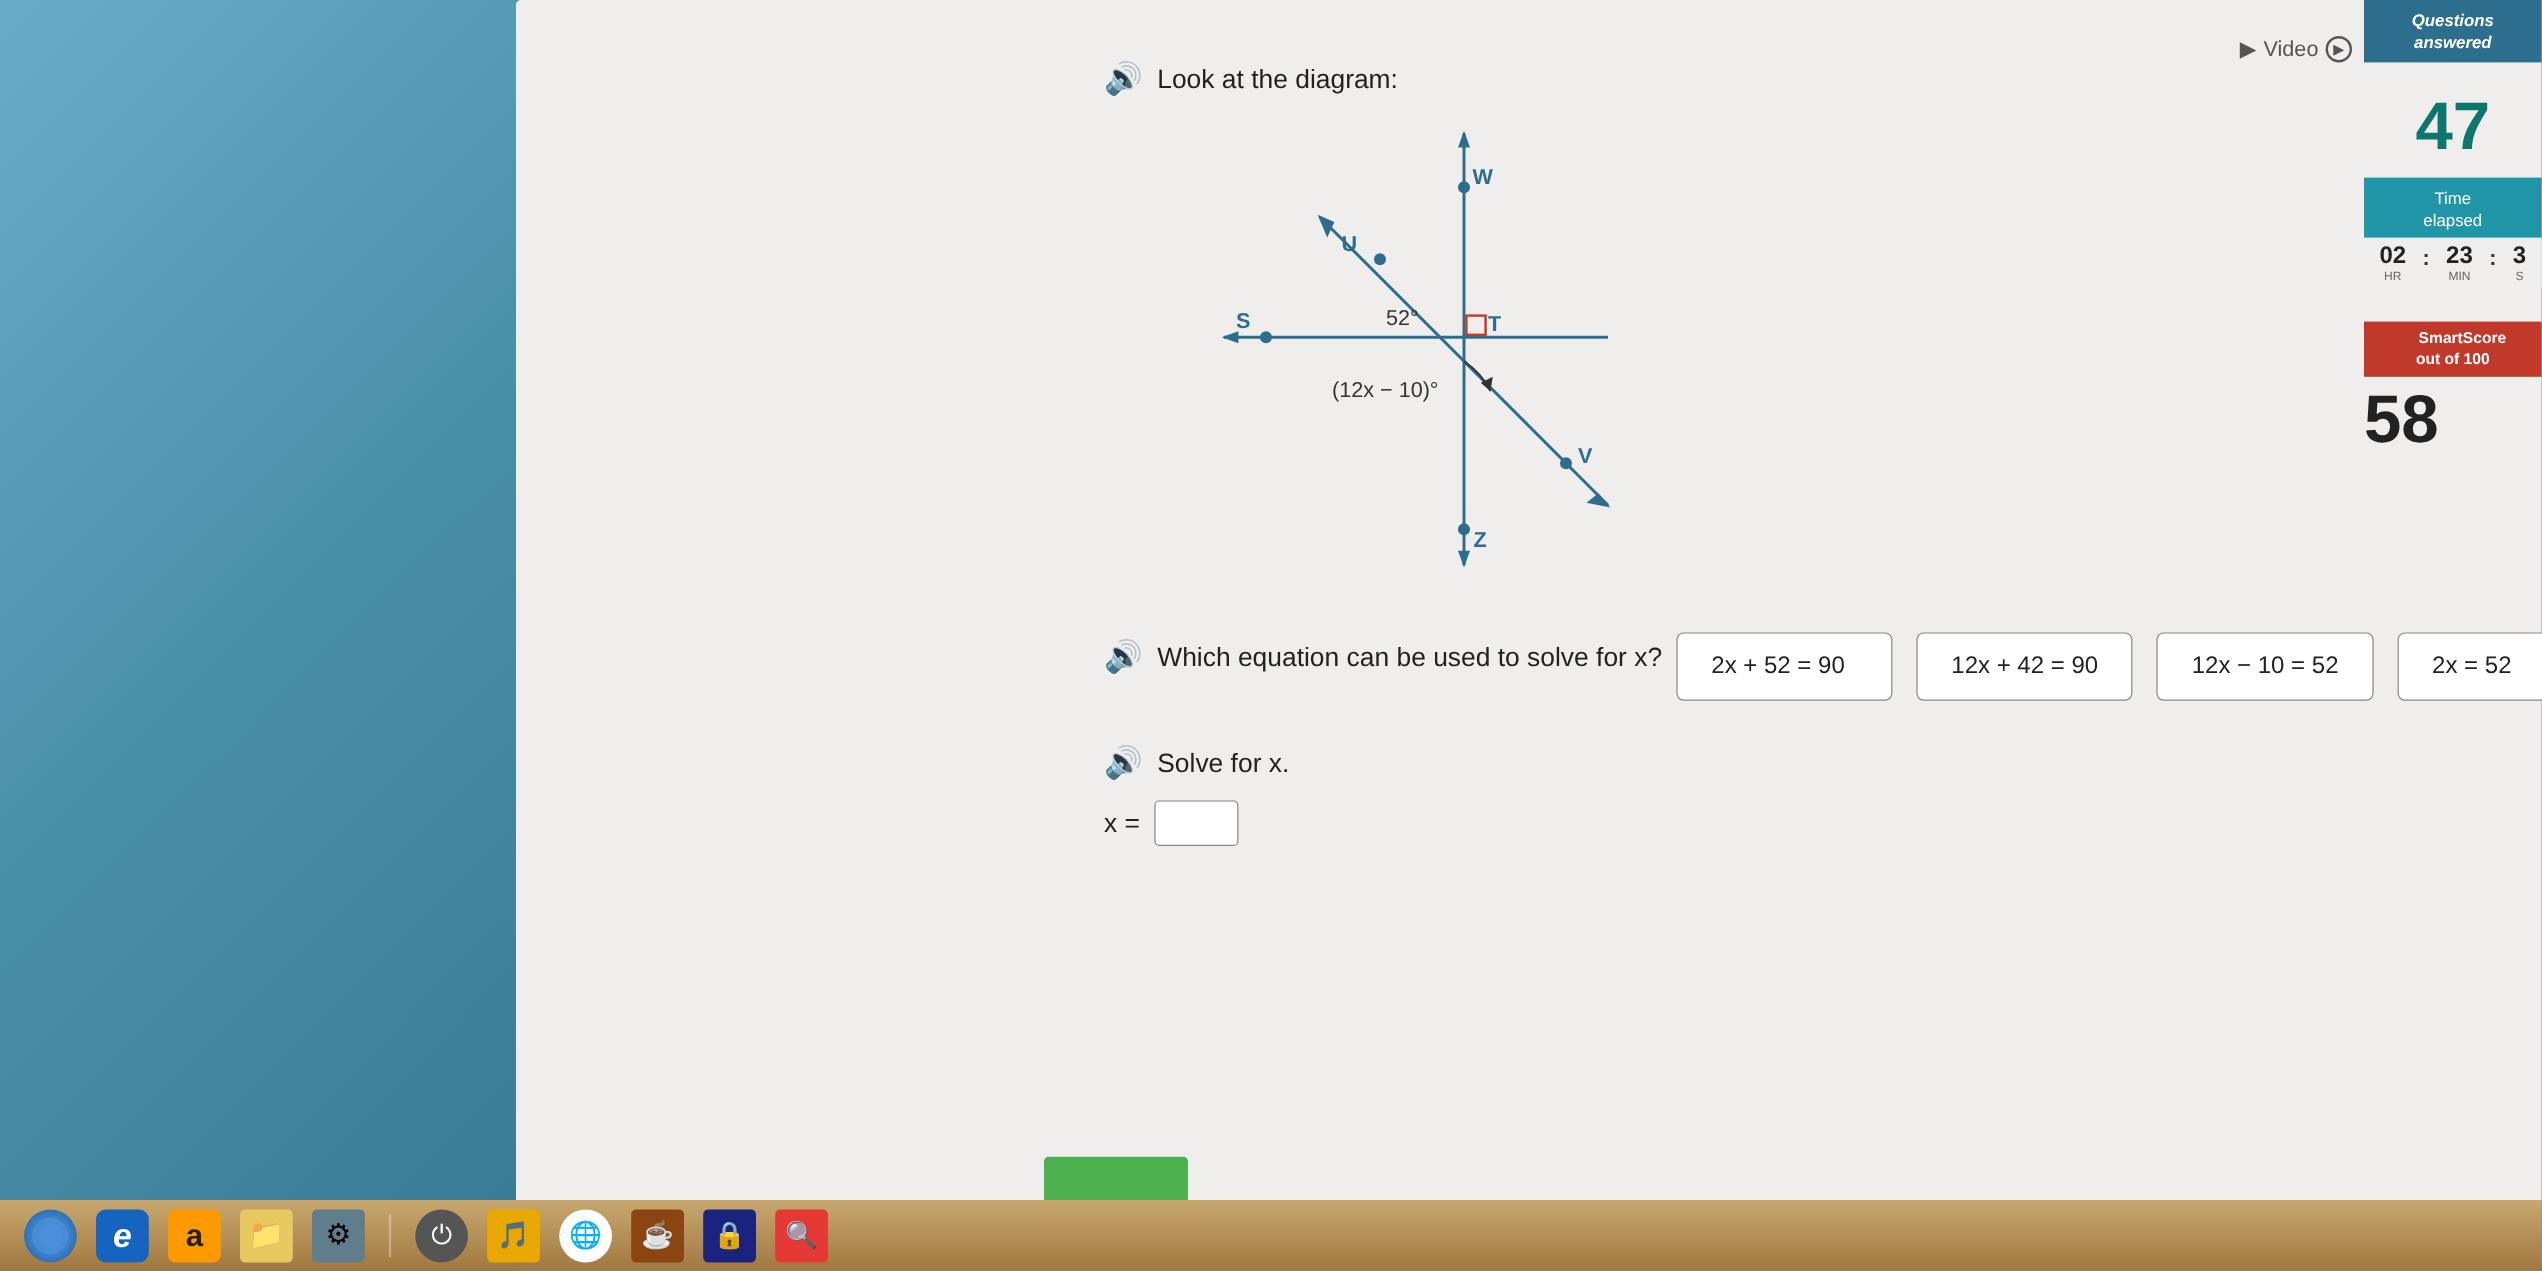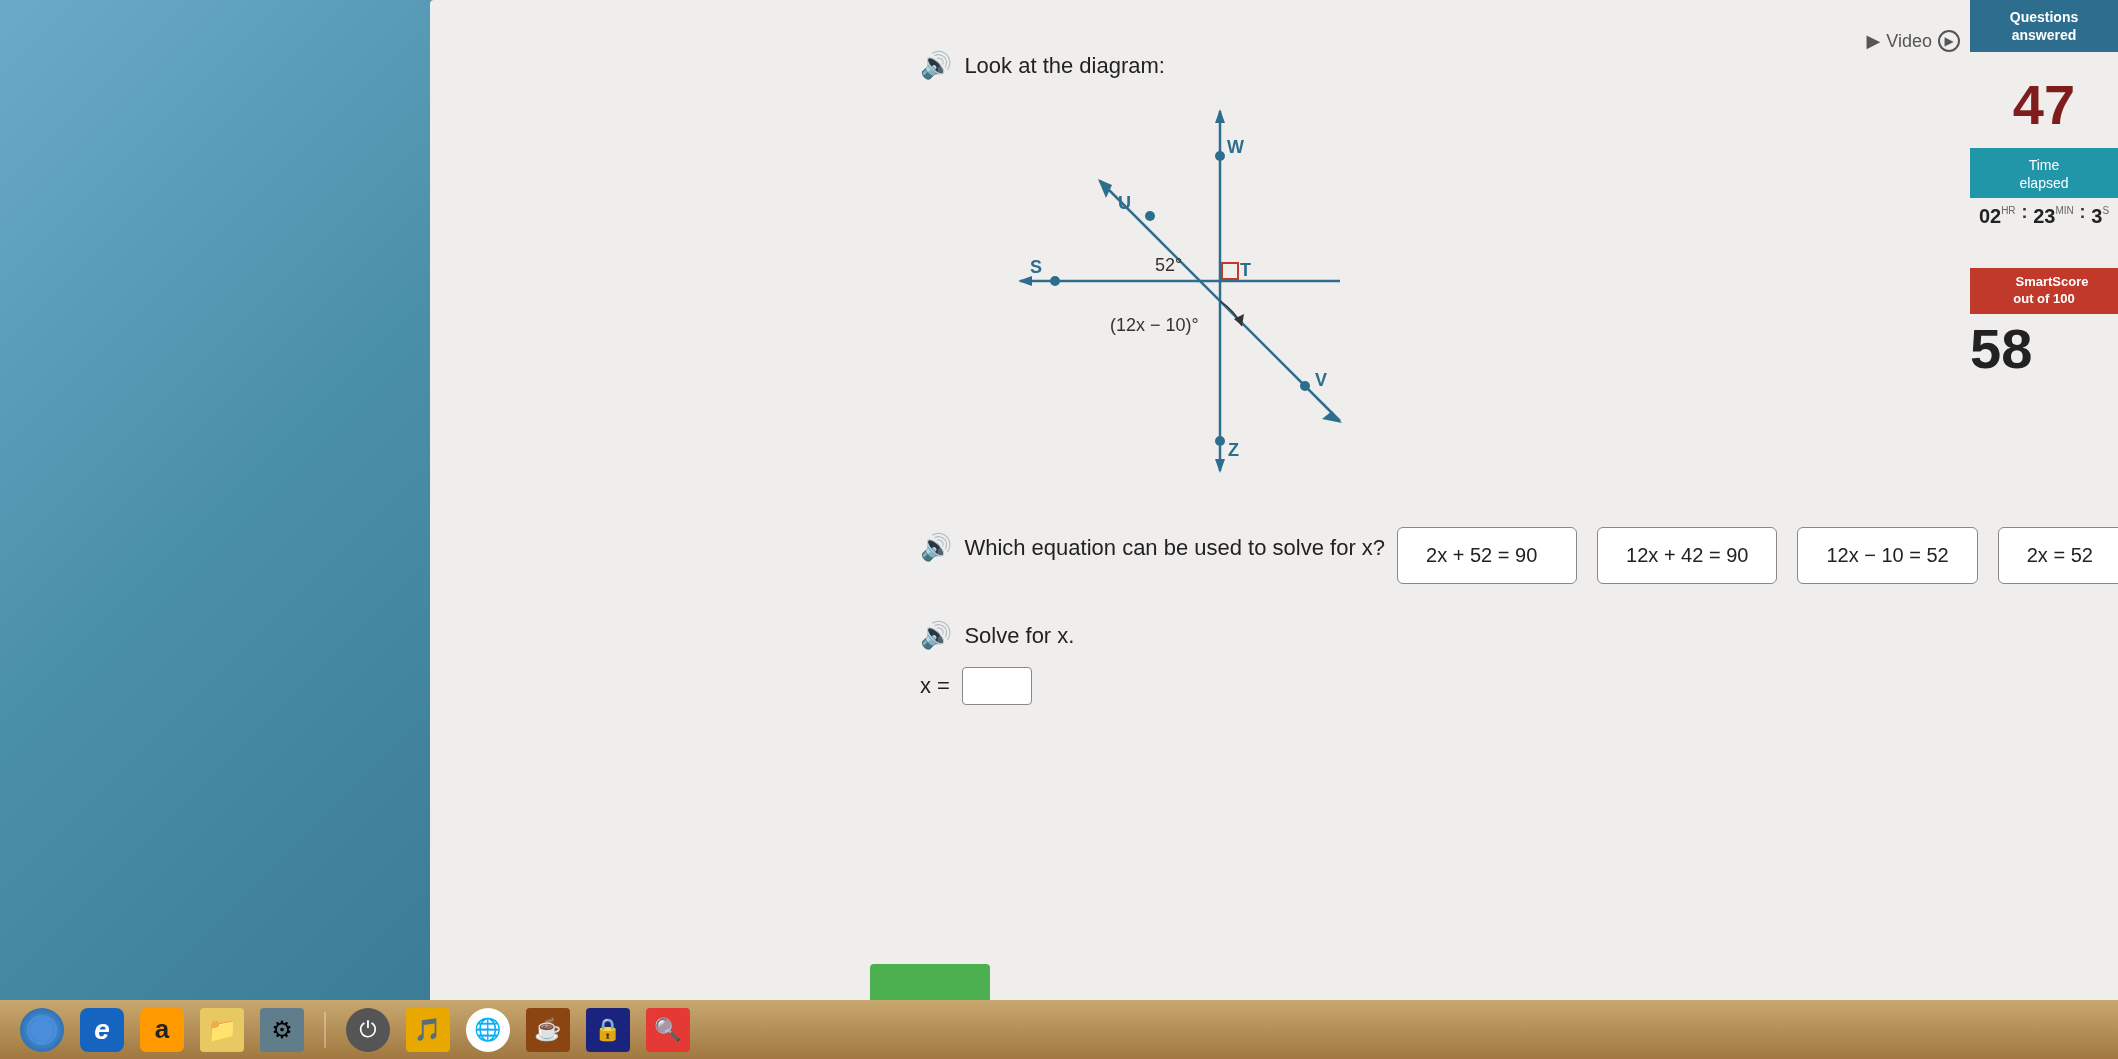--- a/index.html
+++ b/index.html
@@ -45,31 +45,32 @@
       top: 0;
       right: 0;
       width: 148px;
       background: #2d6e8e;
       color: white;
       font-size: 14px;
       font-weight: bold;
       text-align: center;
       padding: 8px 4px;
       line-height: 1.3;
+      font-style: italic;
     }
 
     .questions-count {
       position: absolute;
       top: 72px;
       right: 0;
       width: 148px;
       text-align: center;
       font-size: 56px;
       font-weight: bold;
-      color: #7f1d1d;
+      color: #0f766e;
     }
 
     .time-elapsed-box {
       position: absolute;
       top: 148px;
       right: 0;
       width: 148px;
       background: #2196a8;
       color: white;
       font-size: 14px;
@@ -86,21 +87,22 @@
       width: 148px;
       display: flex;
       justify-content: space-around;
       align-items: center;
       padding: 4px 6px;
       background: #f0eeec;
     }
 
     .time-unit {
       display: flex;
-      flex-direction: row;
+      flex-direction: column;
+      align-items: center;
     }
 
     .time-number {
       font-size: 20px;
       font-weight: bold;
       color: #222;
     }
 
     .time-label {
       font-size: 10px;

